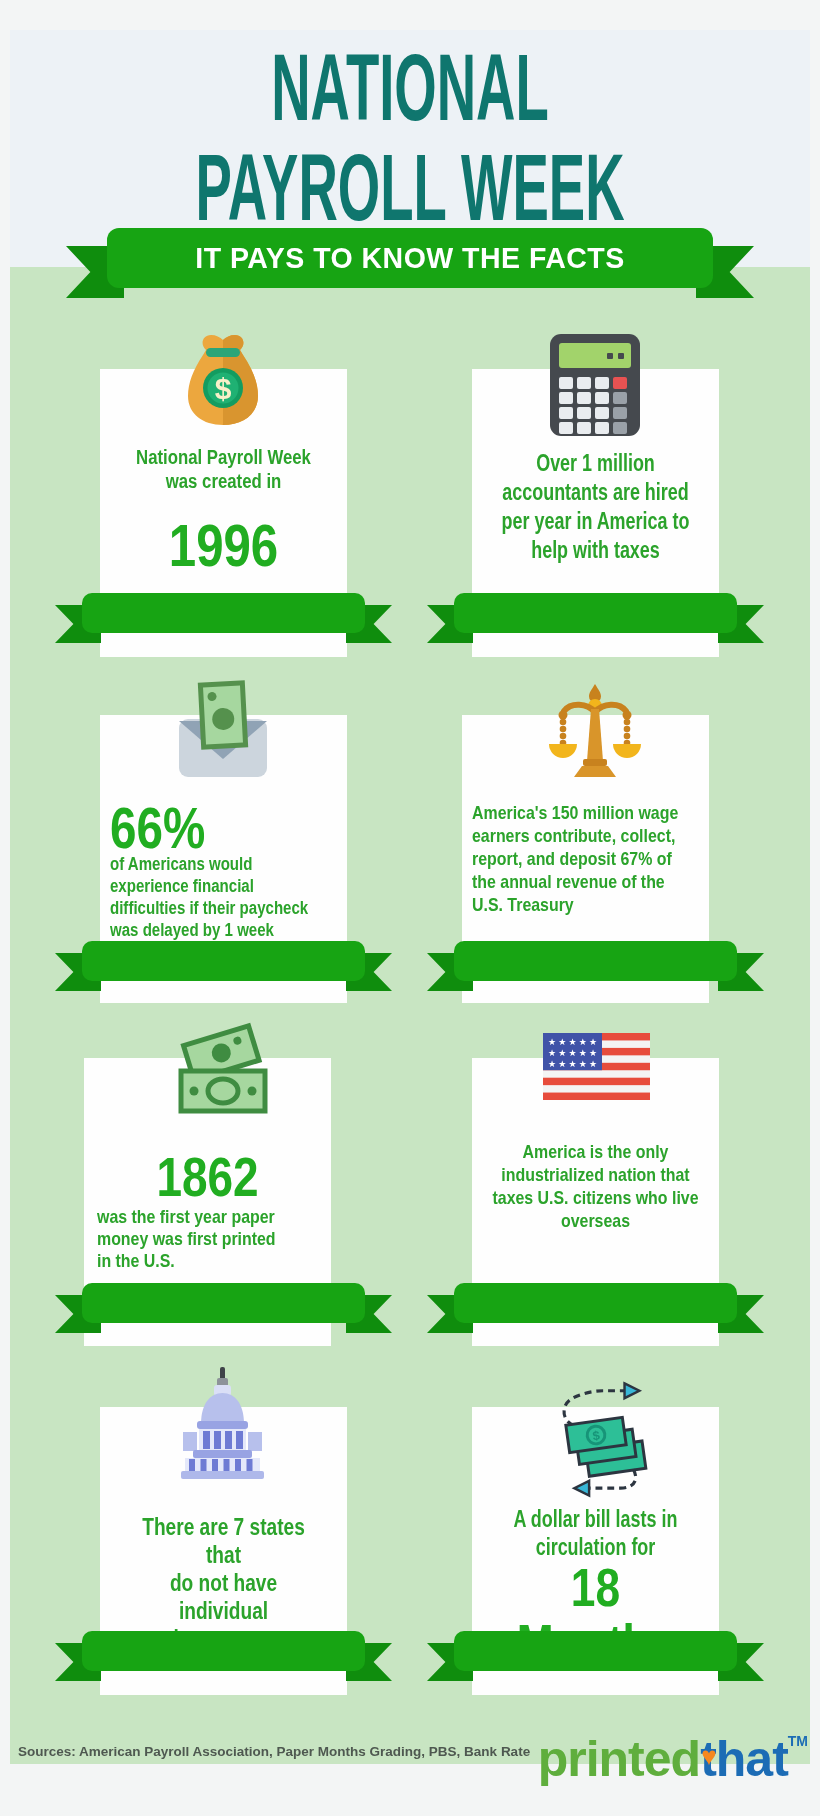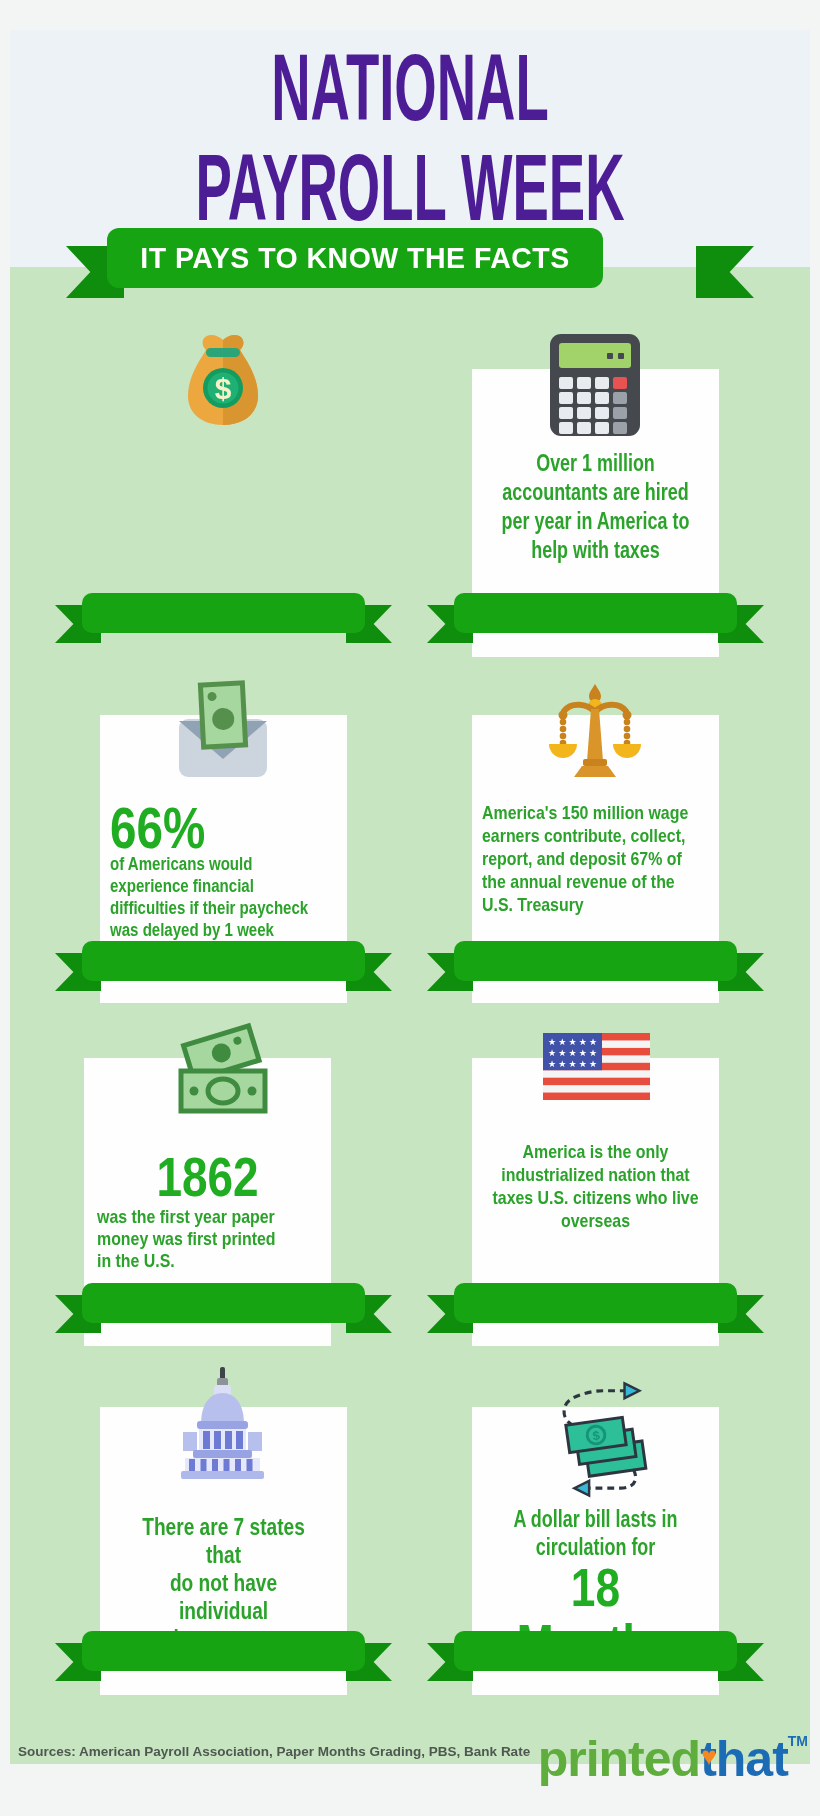--- a/index.html
+++ b/index.html
@@ -1,27 +1,27 @@
 <!DOCTYPE html>
 <html><head>
 <meta charset="utf-8">
 <style>
   html,body{margin:0;padding:0;background:#f3f5f5;}
   .page{position:relative;width:820px;height:1816px;background:#f3f5f5;
         font-family:"Liberation Sans","DejaVu Sans",sans-serif;overflow:hidden;}
   .header-panel{position:absolute;left:10px;top:30px;width:800px;height:237px;background:#edf2f6;}
   .green-bg{position:absolute;left:10px;top:267px;width:800px;height:1497px;background:#c8e5c2;}
 
-  .title{position:absolute;left:0;top:38px;width:100%;text-align:center;color:#4c1d95;font-weight:700;}
+  .title{position:absolute;left:0;top:38px;width:100%;text-align:center;color:#0f766e;font-weight:700;}
   .title-line{font-size:94px;line-height:100px;transform:scaleX(.58);white-space:nowrap;}
 
   .banner-tail{position:absolute;top:246px;width:58px;height:52px;background:#0f8d0d;}
   .banner-tail.left{left:66px;clip-path:polygon(0 0,100% 0,100% 100%,0 100%,42% 50%);}
   .banner-tail.right{left:696px;clip-path:polygon(0 0,100% 0,58% 50%,100% 100%,0 100%);}
-  .banner-band{position:absolute;left:107px;top:228px;width:496px;height:60px;background:#17a413;border-radius:12px;}
+  .banner-band{position:absolute;left:107px;top:228px;width:606px;height:60px;background:#17a413;border-radius:12px;}
   .banner-band .bt{display:block;text-align:center;color:#ffffff;font-weight:700;font-size:30px;
                    line-height:60px;letter-spacing:.5px;transform:scaleX(.95);white-space:nowrap;}
 
   .card{position:absolute;width:247px;height:288px;background:#fefefe;}
 
   .ribbon{position:absolute;width:337px;height:50px;}
   .rib-tail{position:absolute;top:12px;width:46px;height:38px;background:#0f8d0d;}
   .rib-tail.l{left:0;clip-path:polygon(0 0,100% 0,100% 100%,0 100%,40% 50%);}
   .rib-tail.r{right:0;clip-path:polygon(0 0,100% 0,60% 50%,100% 100%,0 100%);}
   .rib-band{position:absolute;left:27px;top:0;width:283px;height:40px;background:#17a413;border-radius:10px;}
@@ -56,37 +56,42 @@
     <div class="title-line">NATIONAL</div>
     <div class="title-line">PAYROLL WEEK</div>
   </div>
 
   <div class="banner-tail left"></div>
   <div class="banner-tail right"></div>
   <div class="banner-band">
     <span class="bt">IT PAYS TO KNOW THE FACTS</span>
   </div>
 
+  <div class="card" style="left:100px;top:369px;">
+    <div class="t c" style="top:76px;font-size:19.5px;line-height:24px;">National Payroll Week
+was created in</div>
+    <div class="num c" style="top:146px;font-size:60px;line-height:62px;">1996</div>
+  </div>
 
   <div class="card" style="left:472px;top:369px;">
     <div class="t cond c" style="top:80px;font-size:23px;line-height:29px;">Over 1 million
 accountants are hired
 per year in America to
 help with taxes</div>
   </div>
 
   <div class="card" style="left:100px;top:715px;">
     <div class="num l" style="top:84px;font-size:58px;line-height:58px;">66%</div>
     <div class="t l" style="top:138px;font-size:17.5px;line-height:22px;">of Americans would
 experience financial
 difficulties if their paycheck
 was delayed by 1 week</div>
   </div>
 
-  <div class="card" style="left:472px;top:715px;">
+  <div class="card" style="left:462px;top:715px;">
     <div class="t l" style="top:86px;font-size:18.5px;line-height:23px;">America's 150 million wage
 earners contribute, collect,
 report, and deposit 67% of
 the annual revenue of the
 U.S. Treasury</div>
   </div>
 
   <div class="card" style="left:84px;top:1058px;">
     <div class="num c" style="top:90px;font-size:56px;line-height:58px;">1862</div>
     <div class="t l" style="top:148px;left:13px;font-size:18.5px;line-height:22px;">was the first year paper

